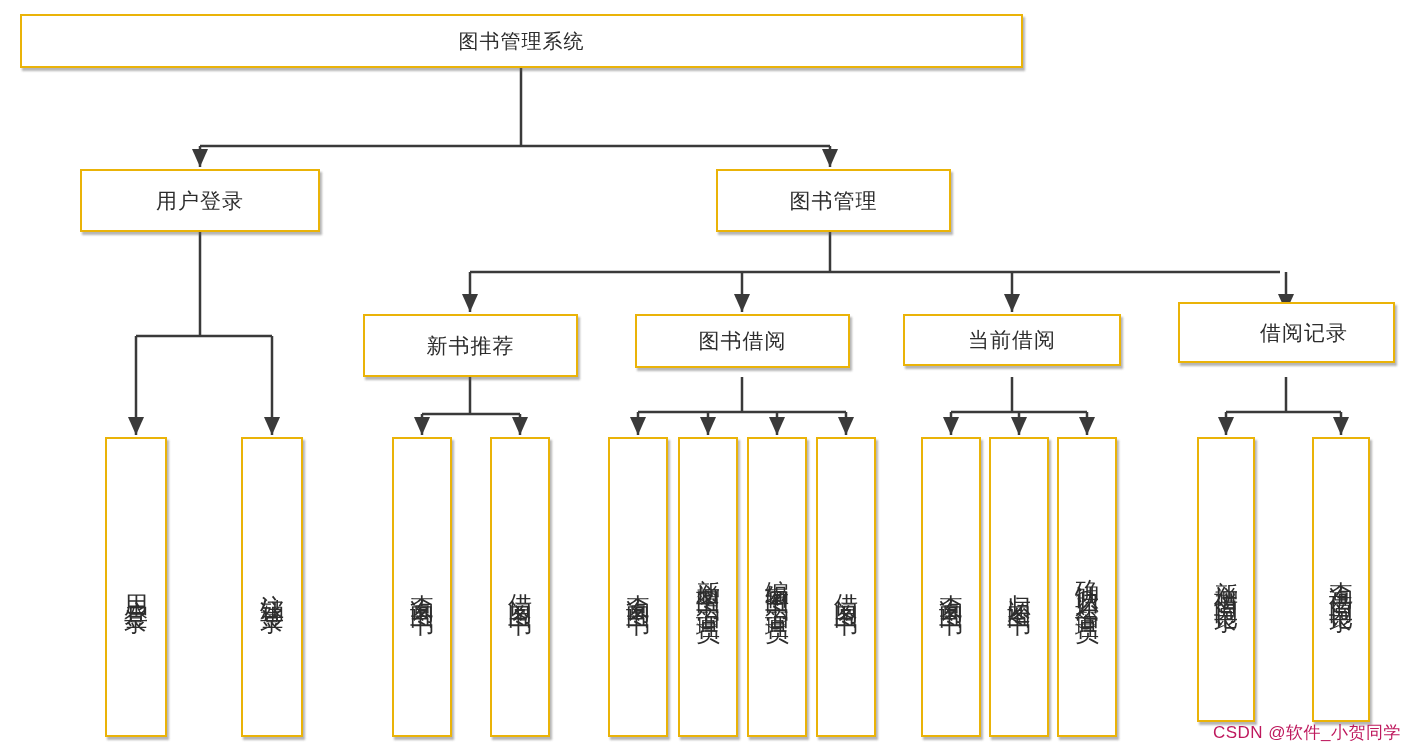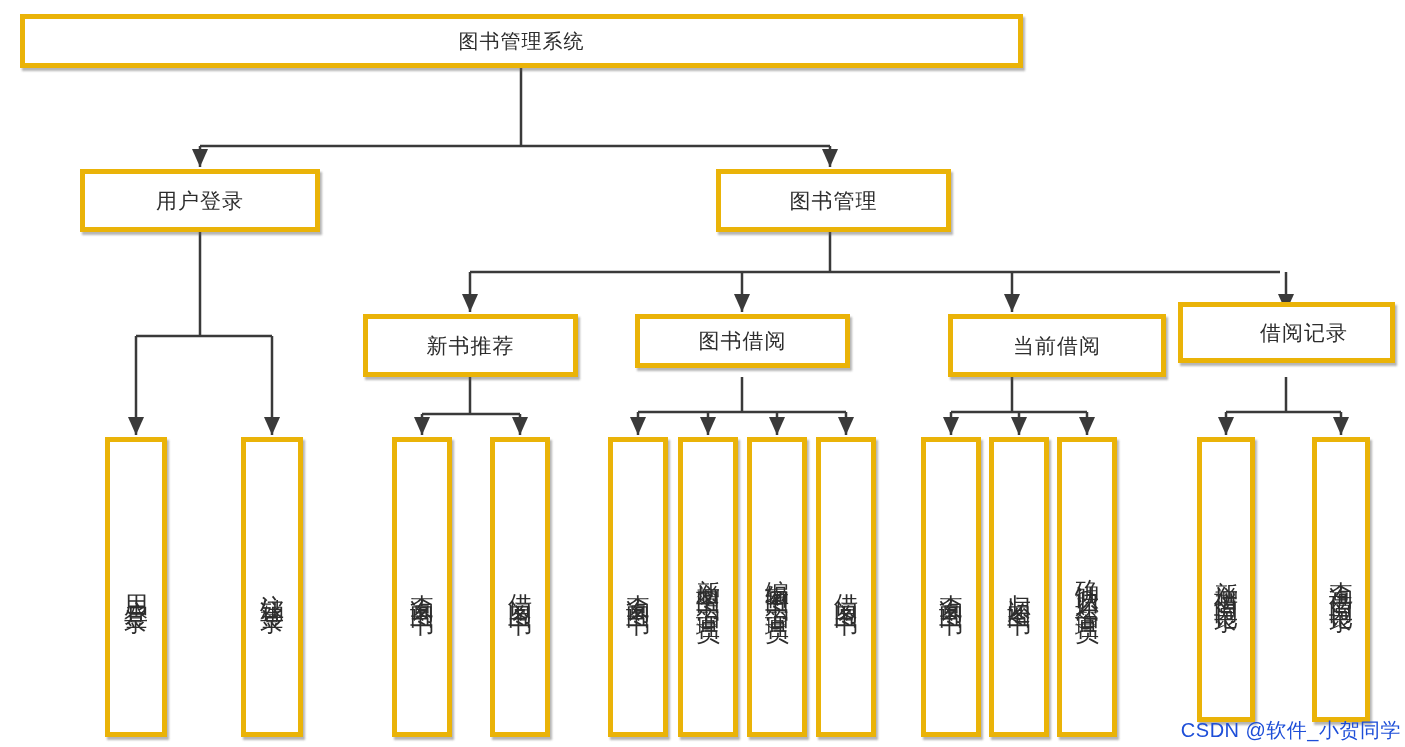--- a/index.html
+++ b/index.html
@@ -9,43 +9,43 @@
     background:#ffffff;
     font-family:"Liberation Sans","DejaVu Sans",sans-serif;
     overflow:hidden;
   }
   #connectors { position:absolute; left:0; top:0; z-index:1; }
   .box {
     position:absolute;
     z-index:2;
     box-sizing:border-box;
     background:#ffffff;
-    border:5px solid #eab308;
+    border:2px solid #eab308;
     box-shadow:2px 3px 2px rgba(90,90,90,0.45);
     display:flex;
     align-items:center;
     justify-content:center;
     color:#2d2d2d;
   }
   .h-label { font-size:21px; letter-spacing:1px; white-space:nowrap; }
   .box.root .h-label { font-size:20px; }
   .leaf .v-label {
     writing-mode:vertical-rl;
     text-orientation:mixed;
     font-size:24px;
     letter-spacing:6px;
     line-height:1;
     white-space:nowrap;
   }
   #watermark {
     position:absolute;
     right:4px; bottom:3px;
     z-index:3;
-    font-size:20px;
-    color:#1d4ed8;
+    font-size:17px;
+    color:#be185d;
     letter-spacing:0.5px;
     white-space:nowrap;
   }
 </style>
 </head>
 <body>
 
 <div id="canvas">
 
   <svg id="connectors" width="1405" height="747" viewBox="0 0 1405 747" aria-hidden="true">
@@ -97,21 +97,21 @@
   <div class="box" style="left:716px;top:169px;width:235px;height:63px;">
     <span class="h-label">图书管理</span>
   </div>
 
   <div class="box" style="left:363px;top:314px;width:215px;height:63px;">
     <span class="h-label">新书推荐</span>
   </div>
   <div class="box" style="left:635px;top:314px;width:215px;height:54px;">
     <span class="h-label">图书借阅</span>
   </div>
-  <div class="box" style="left:948px;top:314px;width:218px;height:63px;">
+  <div class="box" style="left:903px;top:314px;width:218px;height:52px;">
     <span class="h-label">当前借阅</span>
   </div>
   <div class="box" style="left:1178px;top:302px;width:217px;height:61px;padding-left:35px;">
     <span class="h-label">借阅记录</span>
   </div>
 
   <div class="box leaf" style="left:105px;top:437px;width:62px;height:300px;">
     <span class="v-label">用户登录</span>
   </div>
   <div class="box leaf" style="left:241px;top:437px;width:62px;height:300px;">

